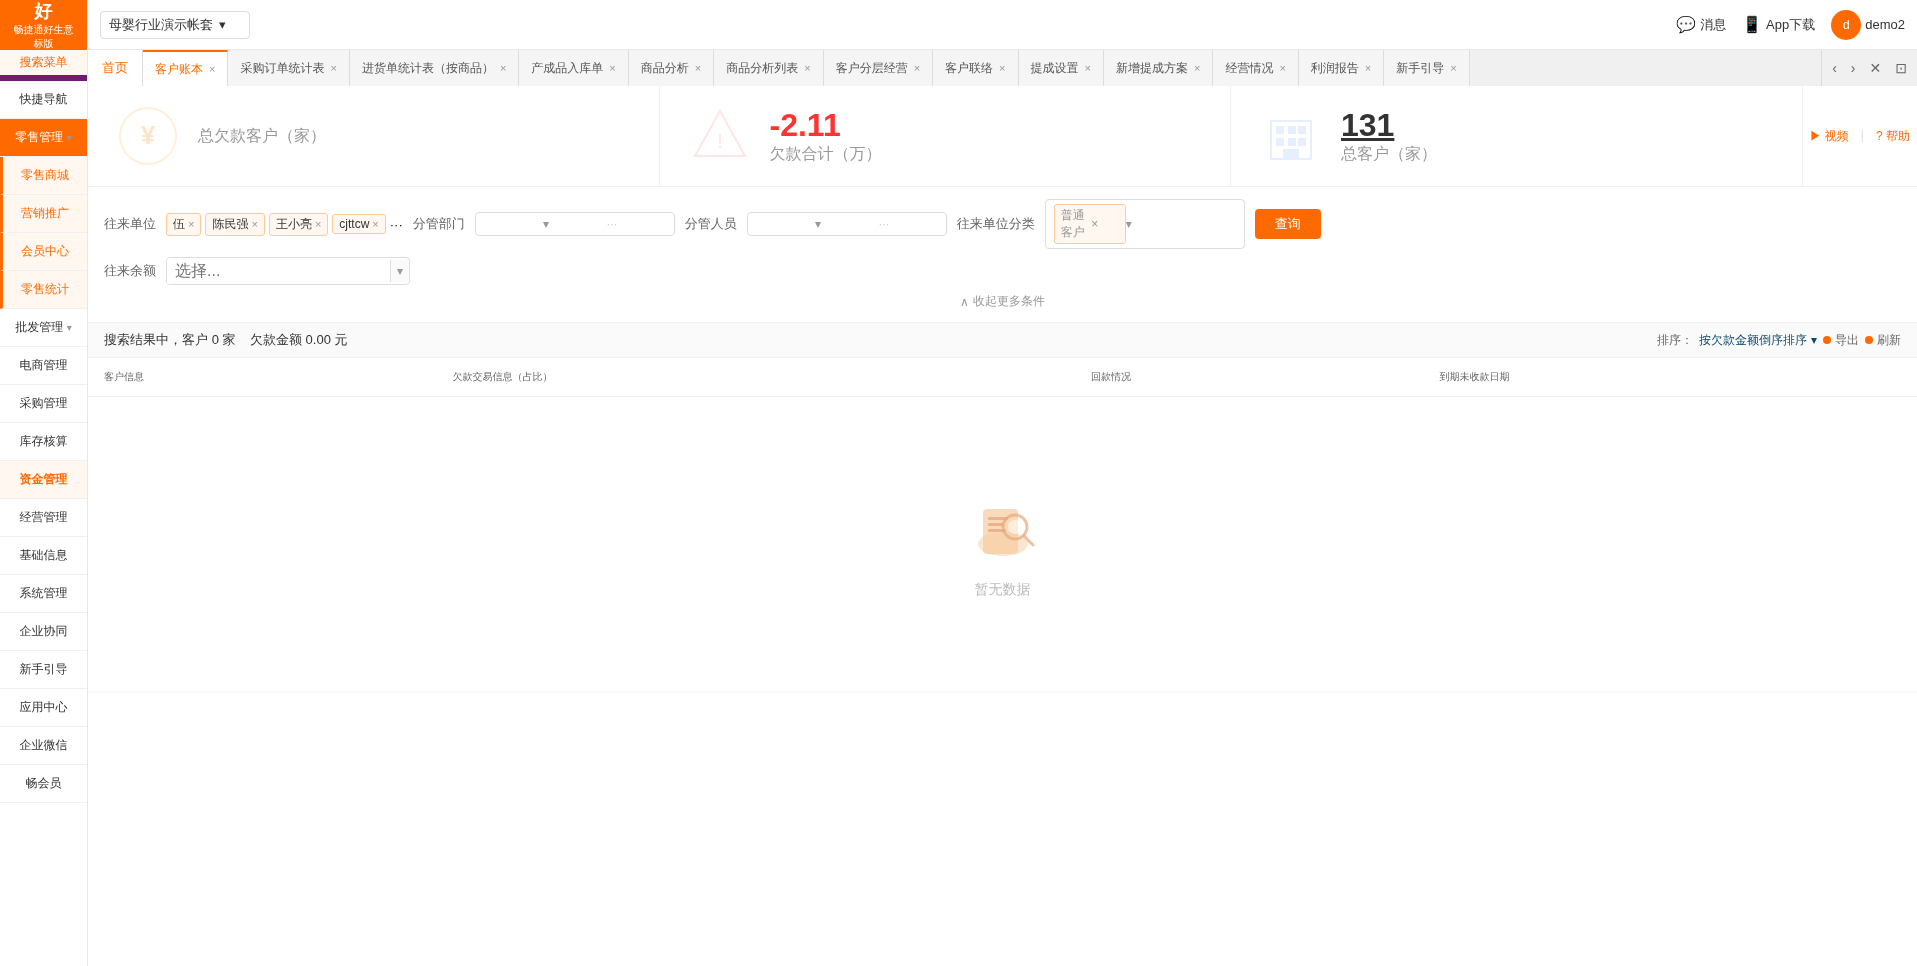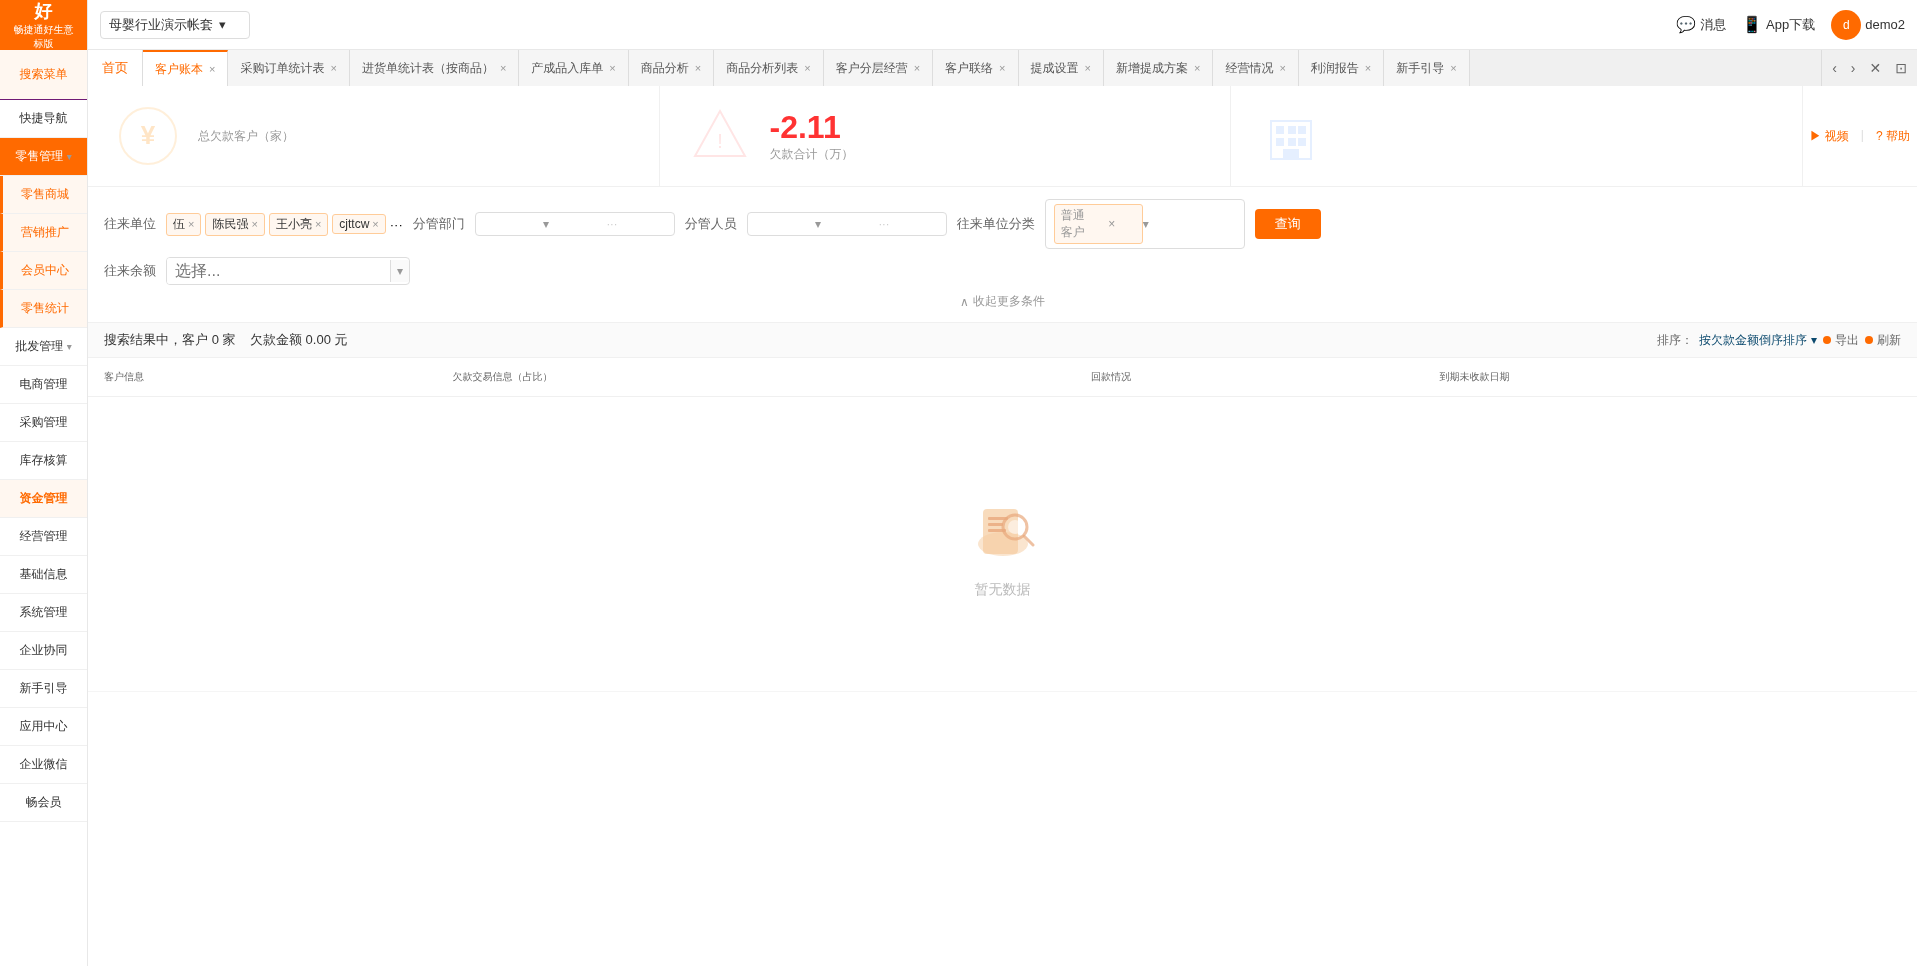--- a/index.html
+++ b/index.html
@@ -27,23 +27,23 @@
       padding: 4px;
     }
     .sidebar-logo .logo-icon {
       font-size: 18px;
       font-weight: bold;
     }
     .sidebar-logo .logo-text {
       font-size: 10px;
     }
     .sidebar-search {
-      padding: 16px 6px;
+      padding: 4px 6px;
       background: #fff7f0;
-      border-bottom: 1px solid #701a75;
+      border-bottom: 6px solid #701a75;
     }
     .sidebar-search span {
       display: block;
       text-align: center;
       color: #ff6a00;
       font-size: 12px;
       cursor: pointer;
     }
     .sidebar-nav-item {
       padding: 10px 4px;
@@ -218,21 +218,21 @@
     .card-icon.red { color: #ff3366; }
     .card-icon.blue { color: #66aaff; }
     .card-content { flex: 1; }
     .card-value {
       font-size: 32px;
       font-weight: bold;
       color: #333;
     }
     .card-value.red { color: #ff3333; }
     .card-label {
-      font-size: 12px;
+      font-size: 16px;
       color: #999;
     }
     .card-actions {
       display: flex;
       gap: 12px;
       font-size: 12px;
       color: #ff6a00;
       cursor: pointer;
     }
 
@@ -307,21 +307,21 @@
       padding: 4px 8px;
       min-width: 200px;
       cursor: pointer;
       background: #fff;
     }
     .filter-select-wrap span { flex: 1; font-size: 12px; color: #999; }
     .filter-select-wrap .arrow { font-size: 12px; color: #999; }
     .filter-tag-selected {
       display: flex;
       align-items: center;
-      gap: 20px;
+      gap: 3px;
       background: #fff7f0;
       border: 1px solid #ffcc99;
       border-radius: 3px;
       padding: 2px 6px;
       font-size: 12px;
       color: #333;
     }
     .collapse-btn {
       display: flex;
       align-items: center;
@@ -638,20 +638,24 @@
           <svg width="60" height="60" viewBox="0 0 60 60">
             <rect x="10" y="15" width="40" height="38" fill="none" stroke="#aaccff" stroke-width="2"></rect>
             <rect x="15" y="20" width="8" height="8" fill="#aaccff"></rect>
             <rect x="27" y="20" width="8" height="8" fill="#aaccff"></rect>
             <rect x="37" y="20" width="8" height="8" fill="#aaccff"></rect>
             <rect x="15" y="32" width="8" height="8" fill="#aaccff"></rect>
             <rect x="27" y="32" width="8" height="8" fill="#aaccff"></rect>
             <rect x="37" y="32" width="8" height="8" fill="#aaccff"></rect>
             <rect x="22" y="43" width="16" height="10" fill="#aaccff"></rect>
           </svg>
+        </div>
+        <div class="card-content">
+          <div class="card-value" style="text-decoration:underline;">131</div>
+          <div class="card-label">总客户（家）</div>
         </div>
       </div>
 
       <div style="display:flex;align-items:center;padding:0 7px;gap:16px;flex-shrink:0;">
         <div class="card-actions">
           <span>
             <span>▶ </span>
             <span>视频</span>
           </span>
           <span style="color:#ddd;">|</span>

